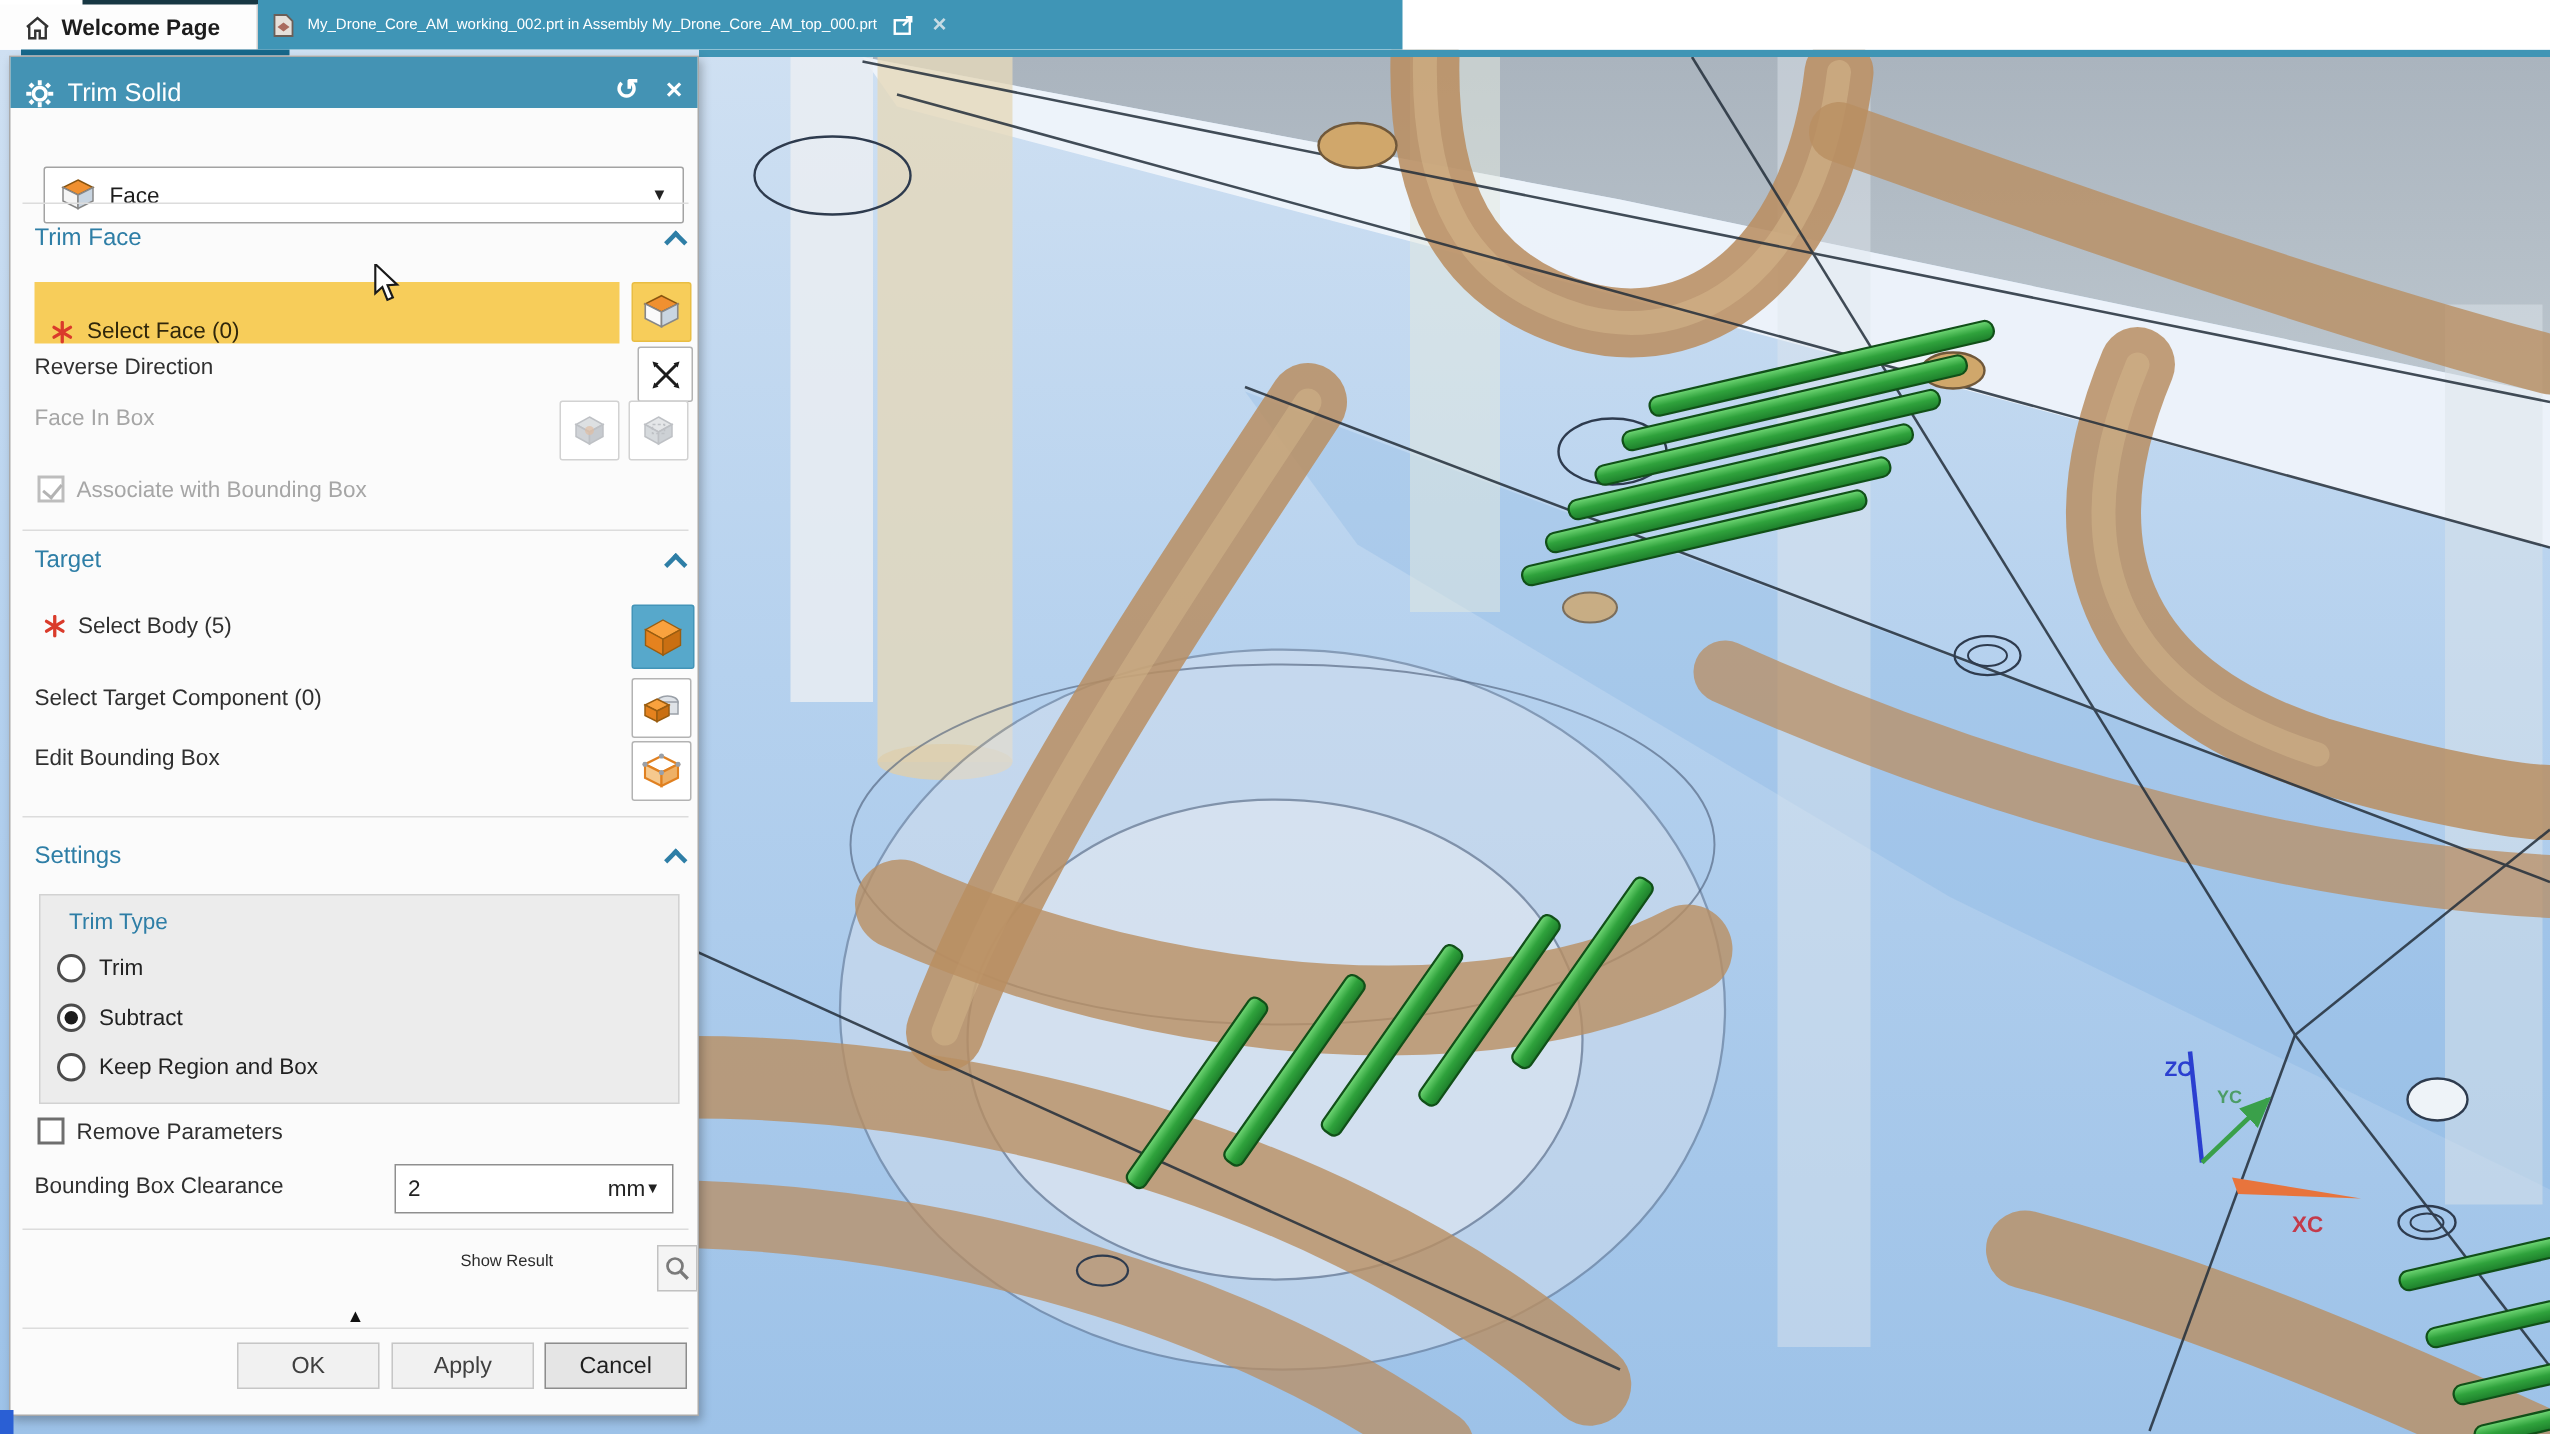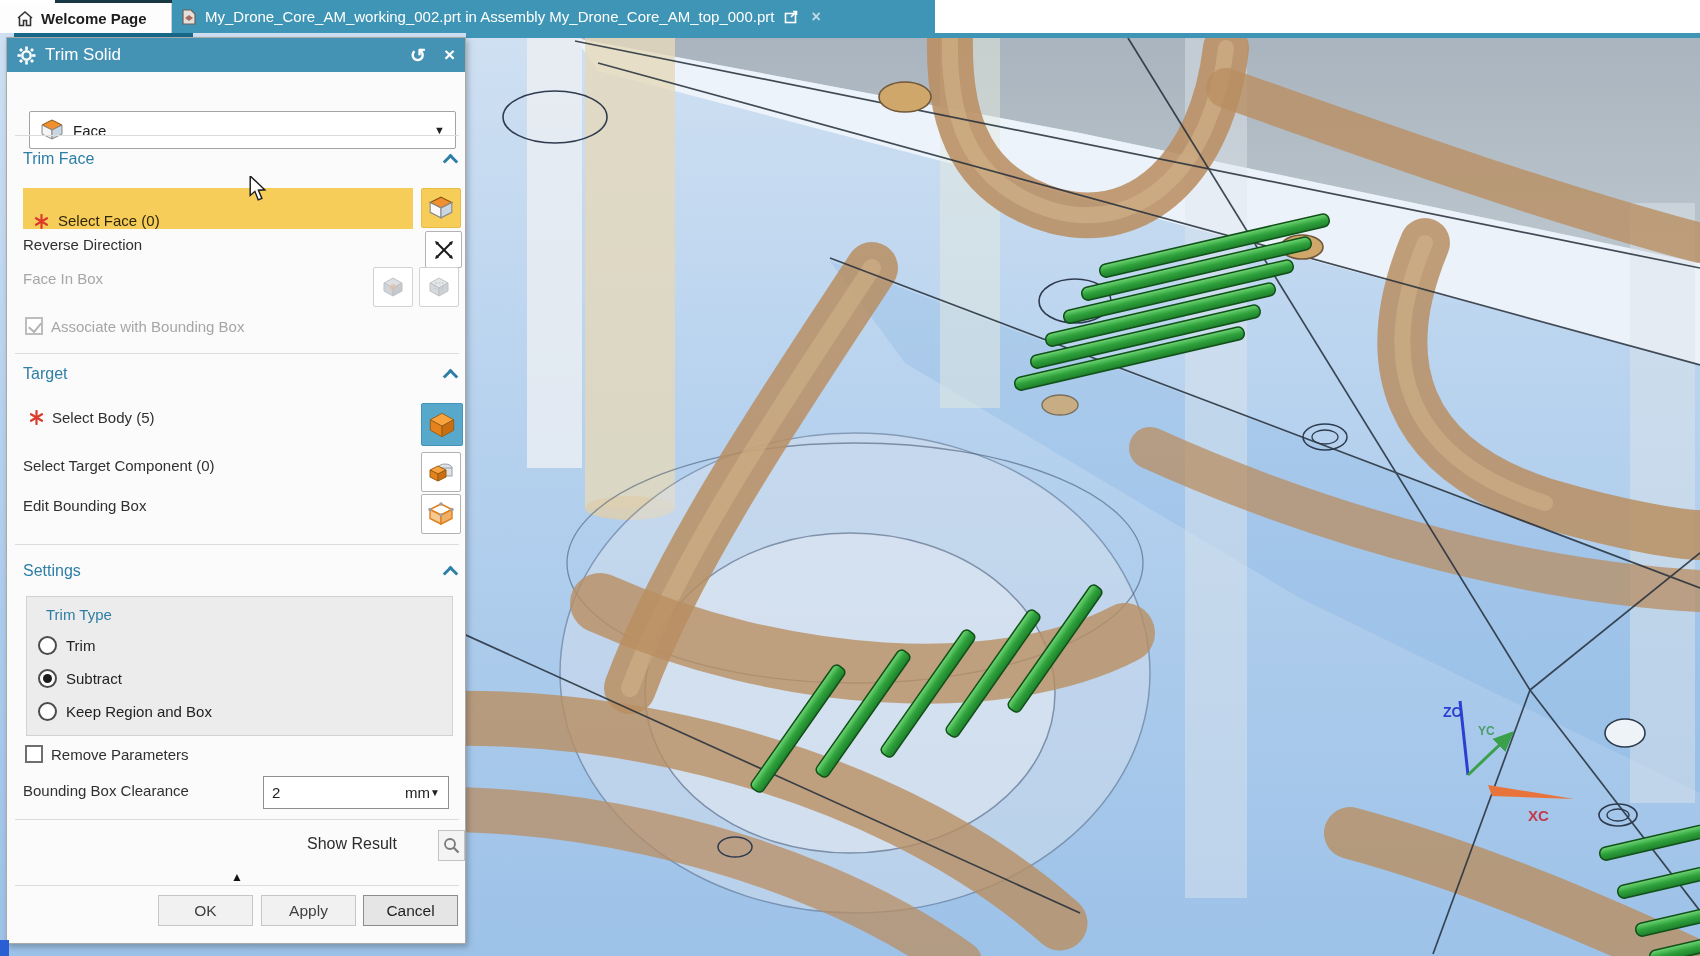--- a/index.html
+++ b/index.html
@@ -8,32 +8,32 @@
 
   
   .tabbar{position:absolute;left:0;top:0;width:1700px;height:33px;background:#fff;}
   .top-dark-strip{position:absolute;left:55px;top:0;width:295px;height:4px;background:#173743;}
   .tab-welcome{position:absolute;left:0;top:3px;width:172px;height:30px;background:#fdfdfd;
     display:flex;align-items:center;gap:7px;padding-left:16px;border-right:1px solid #cfcfcf;}
   .tab-welcome span{font-size:15px;color:#1d1d1d;font-weight:bold;}
   .tab-welcome-underline{position:absolute;left:14px;top:33px;width:179px;height:5px;background:#17688b;}
   .tab-part{position:absolute;left:172px;top:0;width:763px;height:33px;background:#3f95b6;
     display:flex;align-items:center;gap:8px;padding-left:10px;}
-  .tab-part .lbl{font-size:15px;color:#fff;white-space:nowrap;}
+  .tab-part .lbl{font-size:10px;color:#fff;white-space:nowrap;}
   .tab-part .winico{margin-left:2px;}
   .tab-part .closex{color:#c5dbe4;font-size:16px;font-weight:bold;margin-left:4px;cursor:default;}
 
   
   .viewport{position:absolute;left:0;top:33px;width:1700px;height:923px;}
 
   
   .dialog{position:absolute;left:6px;top:37px;width:460px;height:907px;background:#fbfbfb;
     border:1px solid #a9a9a9;box-shadow:2px 3px 6px rgba(0,0,0,.25);}
   .dlg-header{position:absolute;left:0;top:0;width:100%;height:34px;background:#4493b4;
-    display:flex;align-items:center;padding:0 10px;}
+    display:flex;align-items:flex-end;padding:0 10px;}
   .dlg-title{color:#fff;font-size:17px;margin-left:9px;flex:1;}
   .dlg-reset{color:#fff;font-size:19px;font-weight:bold;margin-right:18px;}
   .dlg-close{color:#fff;font-size:19px;font-weight:bold;}
   .combo{position:absolute;left:22px;top:45px;width:427px;height:38px;background:#fff;
     border:1px solid #a3a3a3;border-radius:2px;display:flex;align-items:center;padding:0 10px;gap:9px;margin-top:28px;}
   .combo .val{font-size:15px;color:#1d1d1d;flex:1;}
   .combo .caret{font-size:11px;color:#222;}
   .sep{position:absolute;left:8px;width:444px;height:0;border-top:1px solid #dcdcdc;}
   .sect-title{position:absolute;left:16px;font-size:16px;color:#2e7ea6;}
   .chev{position:absolute;left:438px;width:11px;height:11px;border-left:3px solid #2e7ea6;
@@ -55,21 +55,21 @@
     border:1px solid #d2d2d2;}
   .grouplbl{position:absolute;left:19px;top:9px;font-size:15px;color:#2e7ea6;}
   .radio-row{position:absolute;left:11px;display:flex;align-items:center;gap:9px;font-size:15px;color:#222;}
   .radio{width:19px;height:19px;border:2px solid #4c4c4c;border-radius:50%;background:#fff;position:relative;flex:0 0 auto;}
   .radio.checked:after{content:"";position:absolute;left:3px;top:3px;width:9px;height:9px;border-radius:50%;background:#1c1c1c;}
   .field{position:absolute;left:256px;top:738px;width:186px;height:33px;background:#fff;border:1px solid #8f8f8f;
     display:flex;align-items:center;padding:0 8px;font-size:15px;color:#222;}
   .field .v{flex:1;}
   .field .u{}
   .field .caret{font-size:10px;color:#222;}
-  .showres{position:absolute;left:300px;top:797px;font-size:16px;color:#2c2c2c;}
+  .showres{position:absolute;left:300px;top:797px;font-size:11px;color:#2c2c2c;}
   .magbtn{position:absolute;left:431px;top:792px;width:27px;height:31px;border:1px solid #c2c2c2;background:#f4f4f4;
     display:flex;align-items:center;justify-content:center;}
   .collapser{position:absolute;left:213px;top:832px;width:34px;text-align:center;font-size:12px;color:#111;}
   .btn{position:absolute;top:857px;width:95px;height:31px;background:#f1f1f1;border:1px solid #c6c6c6;
     font-size:15.5px;display:flex;align-items:center;justify-content:center;}
   .btn.disabled{color:#404040;}
   .btn.cancel{background:#e5e5e5;border:1px solid #8d8d8d;color:#1f1f1f;}
   .cursor{position:absolute;left:240px;top:138px;width:22px;height:26px;z-index:20;}
   .taskbar-corner{position:absolute;left:0;top:940px;width:9px;height:16px;background:#2a5fd4;}
 </style>

